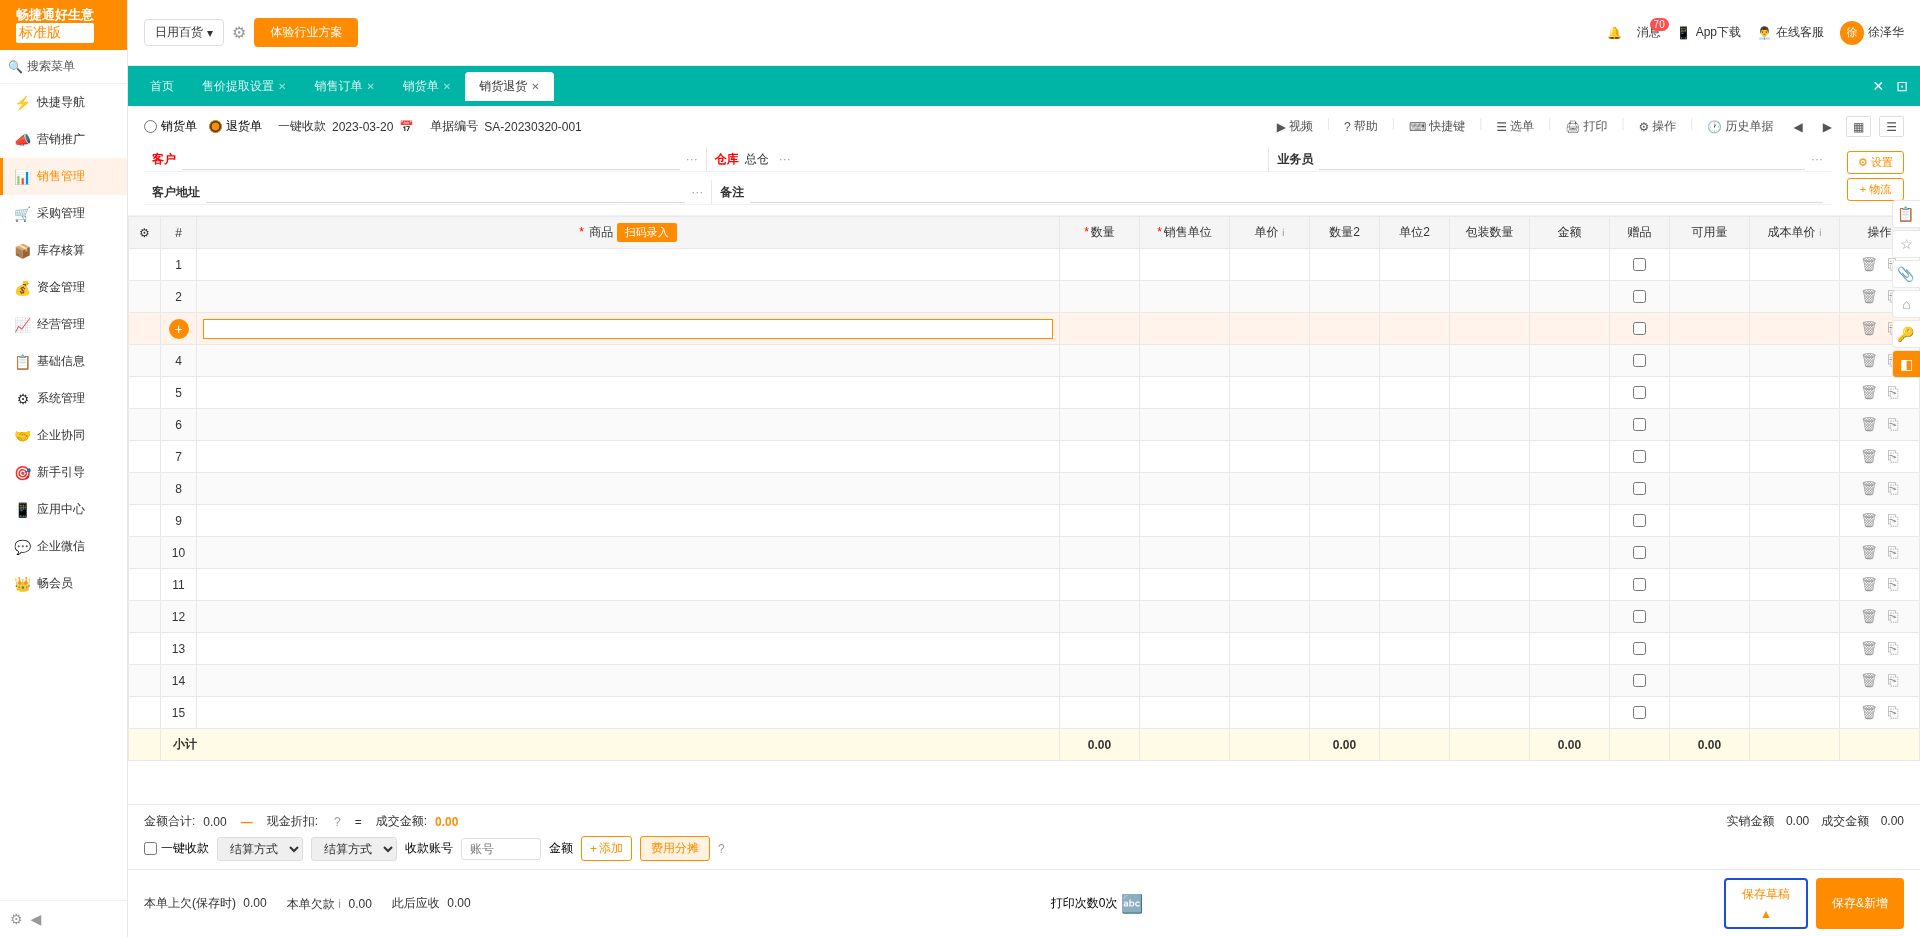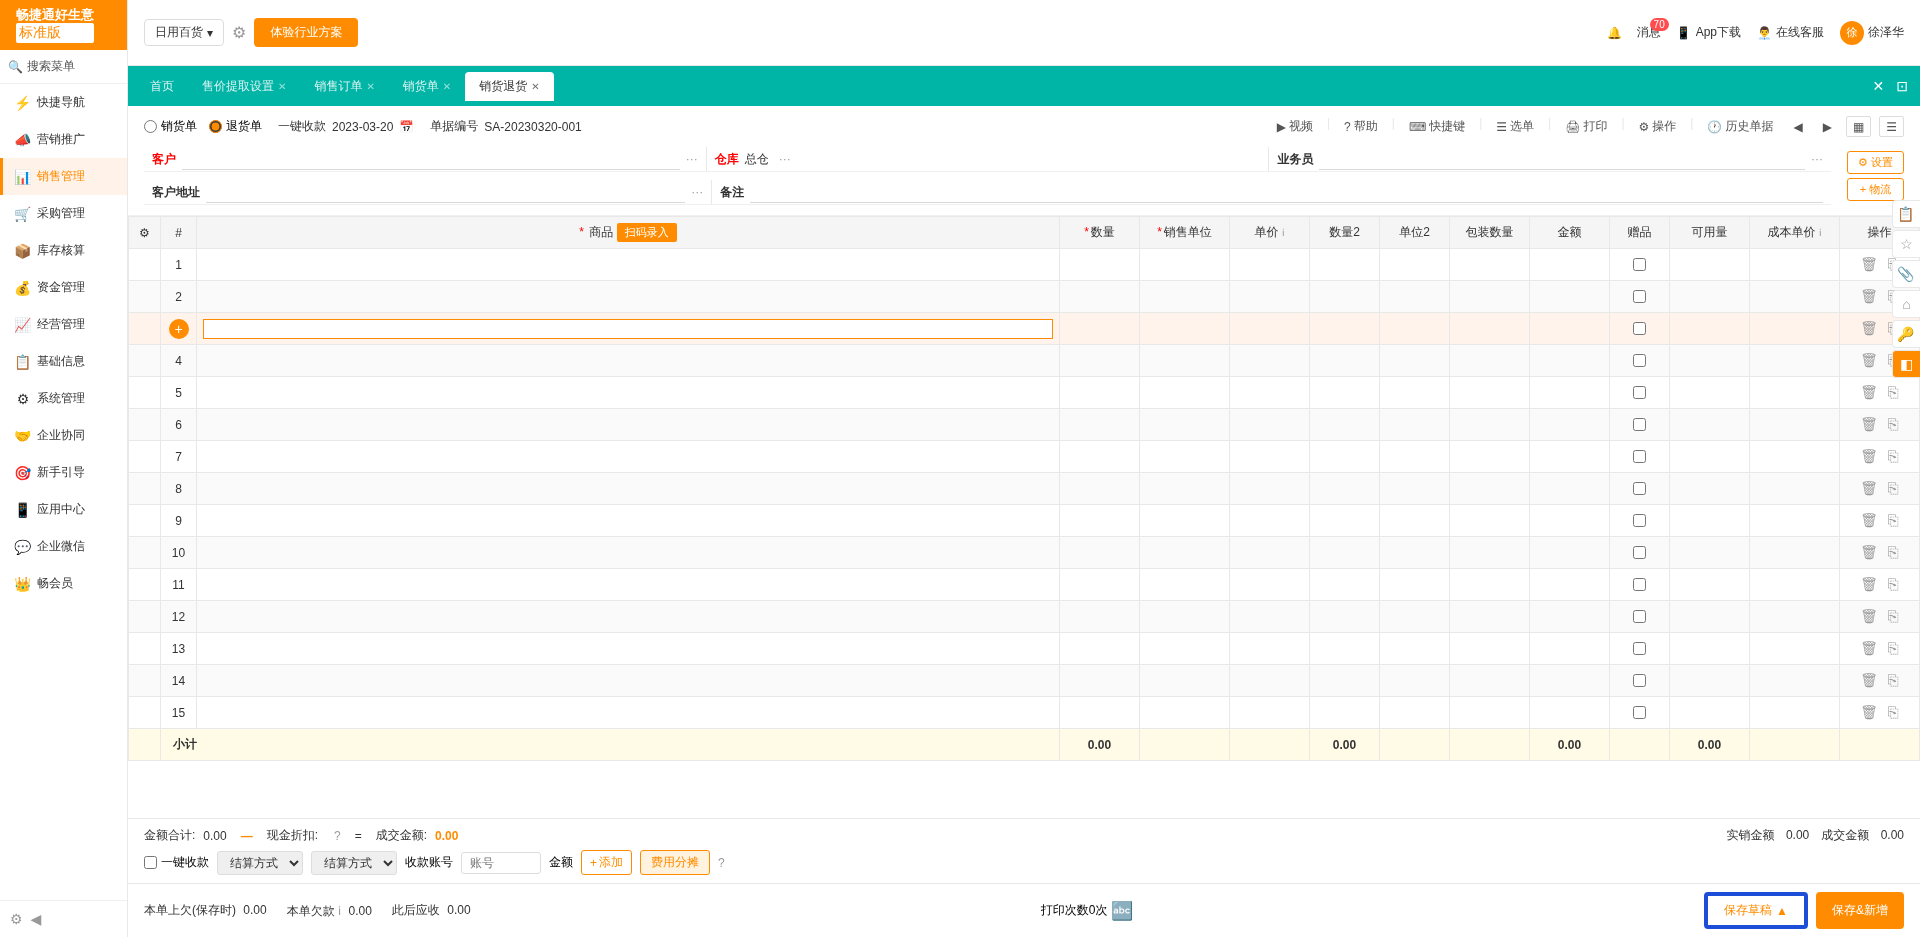--- a/index.html
+++ b/index.html
@@ -92,21 +92,21 @@
     .footer-checkbox { display: flex; align-items: center; gap: 4px; font-size: 12px; }
     .footer-select { border: 1px solid #ddd; border-radius: 3px; padding: 3px 8px; font-size: 12px; color: #333; }
     .add-btn { background: #fff; border: 1px solid #ff8c00; color: #ff8c00; padding: 3px 8px; border-radius: 3px; cursor: pointer; font-size: 12px; display: flex; align-items: center; gap: 2px; }
     .expense-btn { background: #fff3e0; border: 1px solid #ff8c00; color: #ff8c00; padding: 3px 10px; border-radius: 3px; cursor: pointer; font-size: 12px; }
 
     
     .bottombar { background: #fff; border-top: 1px solid #e8e8e8; padding: 8px 16px; display: flex; align-items: center; justify-content: space-between; }
     .bottombar-left { display: flex; gap: 20px; font-size: 12px; color: #333; }
     .bottombar-center { display: flex; align-items: center; gap: 4px; }
     .bottombar-right { display: flex; gap: 8px; }
-    .save-draft-btn { background: #fff; border: 4px solid #1d4ed8; color: #ff8c00; padding: 6px 16px; border-radius: 4px; cursor: pointer; font-size: 12px; display: flex; align-items: center; gap: 4px; }
+    .save-draft-btn { background: #fff; border: 2px solid #1d4ed8; color: #ff8c00; padding: 6px 16px; border-radius: 4px; cursor: pointer; font-size: 12px; display: flex; align-items: center; gap: 4px; flex-direction: column; }
     .save-new-btn { background: #ff8c00; border: none; color: #fff; padding: 6px 16px; border-radius: 4px; cursor: pointer; font-size: 12px; display: flex; align-items: center; gap: 4px; }
 
     
     .right-edge { position: fixed; right: 0; top: 50%; transform: translateY(-50%); display: flex; flex-direction: column; gap: 2px; z-index: 100; }
     .right-edge-btn { width: 28px; height: 28px; background: #fff; border: 1px solid #e8e8e8; border-right: none; display: flex; align-items: center; justify-content: center; cursor: pointer; font-size: 14px; color: #999; border-radius: 4px 0 0 4px; }
     .right-edge-btn.active { background: #ff8c00; color: #fff; }
   </style>
 </head>
 <body>
 

